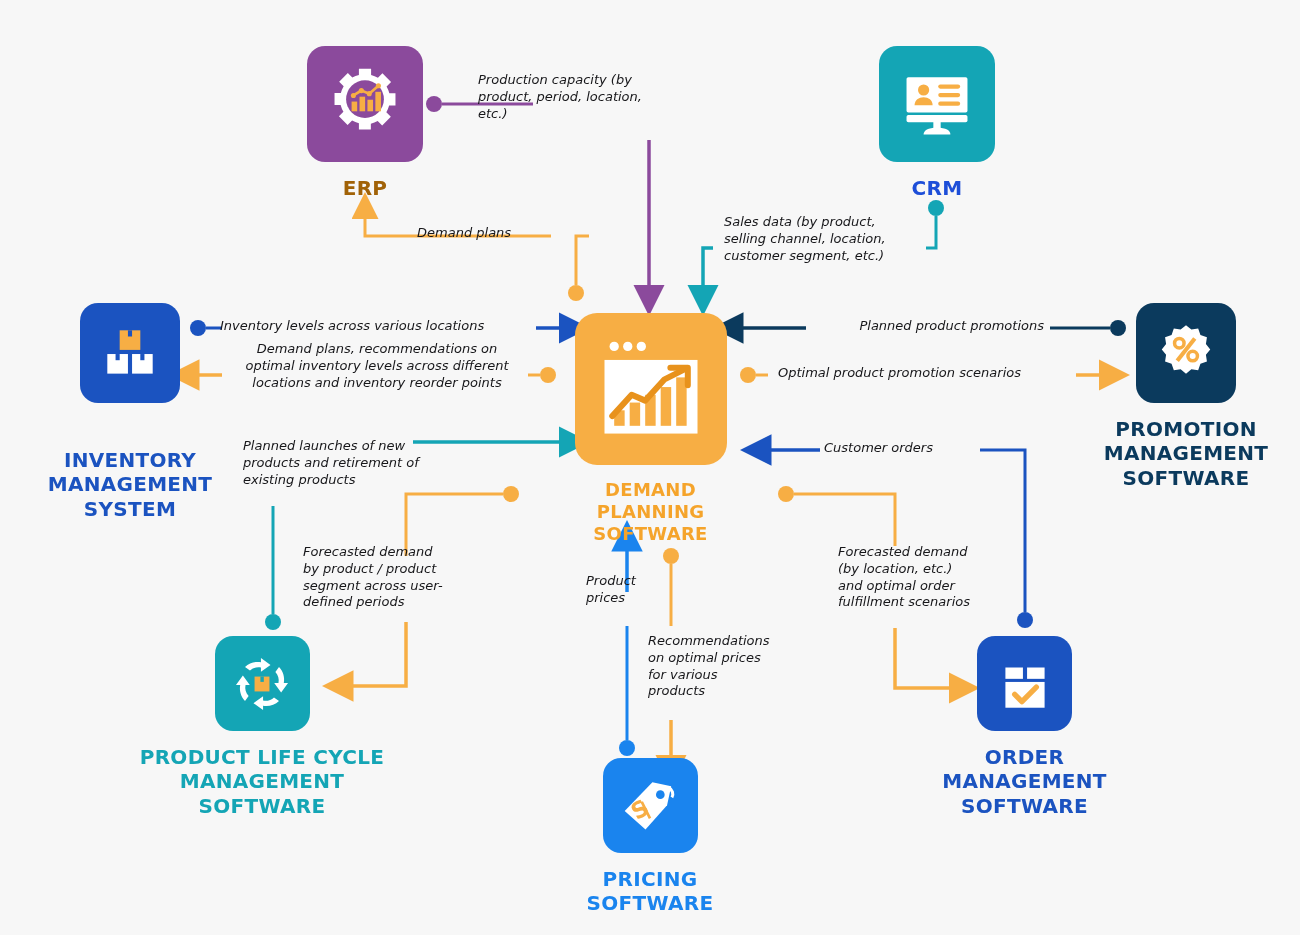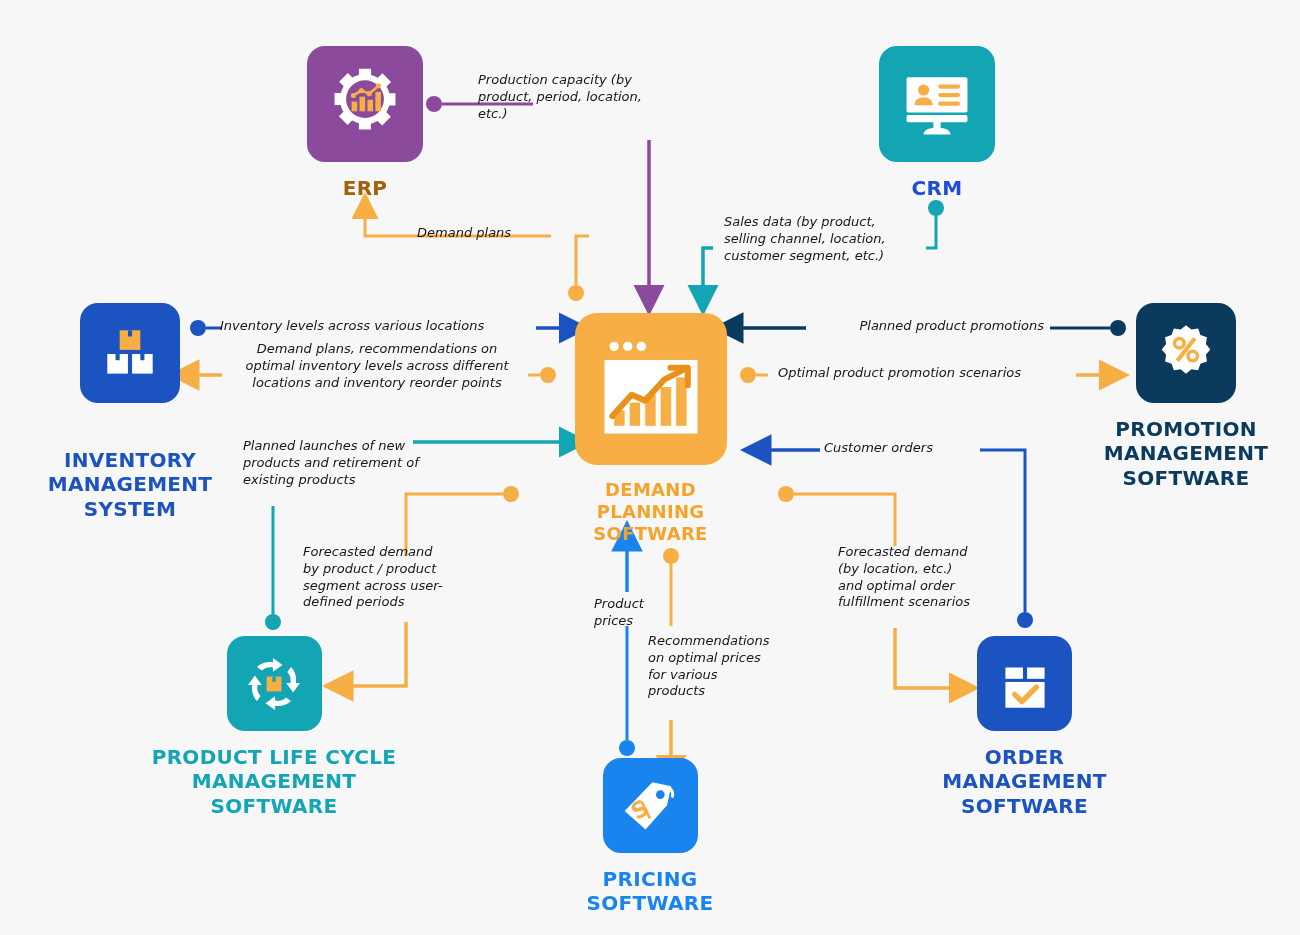--- a/index.html
+++ b/index.html
@@ -45,21 +45,21 @@
     letter-spacing: 0.3px;
     white-space: pre-line;
   }
 
   
   #node-erp        { left: 307px; top: 46px;  }
   #node-crm        { left: 879px; top: 46px;  }
   #node-inventory  { left: 30px;  top: 303px; width: 200px; gap: 31px; }
   #node-promotion  { left: 1100px;top: 303px; width: 172px; }
   #node-dps        { left: 573px; top: 313px; width: 155px; }
-  #node-plcm       { left: 128px; top: 636px; width: 292px; align-items: center; }
+  #node-plcm       { left: 116px; top: 636px; width: 292px; align-items: center; }
   #node-pricing    { left: 555px; top: 758px; width: 190px; }
   #node-order      { left: 901px; top: 636px; width: 247px; }
 
   .icon-sq-116 { width: 116px; height: 116px; }
   .icon-sq-100 { width: 100px; height: 100px; }
   .icon-sq-95  { width: 95px;  height: 95px;  }
 
   
   .edge-label {
     position: absolute;
@@ -334,21 +334,21 @@
 segment across user-
 defined periods</div>
 
   <div class="edge-label" style="left:824px; top:440px; width:140px;">Customer orders</div>
 
   <div class="edge-label" style="left:838px; top:544px; width:170px;">Forecasted demand
 (by location, etc.)
 and optimal order
 fulfillment scenarios</div>
 
-  <div class="edge-label" style="left:586px; top:596px; width:78px;margin-left:8px;">Product
+  <div class="edge-label" style="left:586px; top:573px; width:78px;">Product
 prices</div>
 
   <div class="edge-label" style="left:648px; top:633px; width:152px;">Recommendations
 on optimal prices
 for various
 products</div>
 
 </div>
 
 </body></html>

